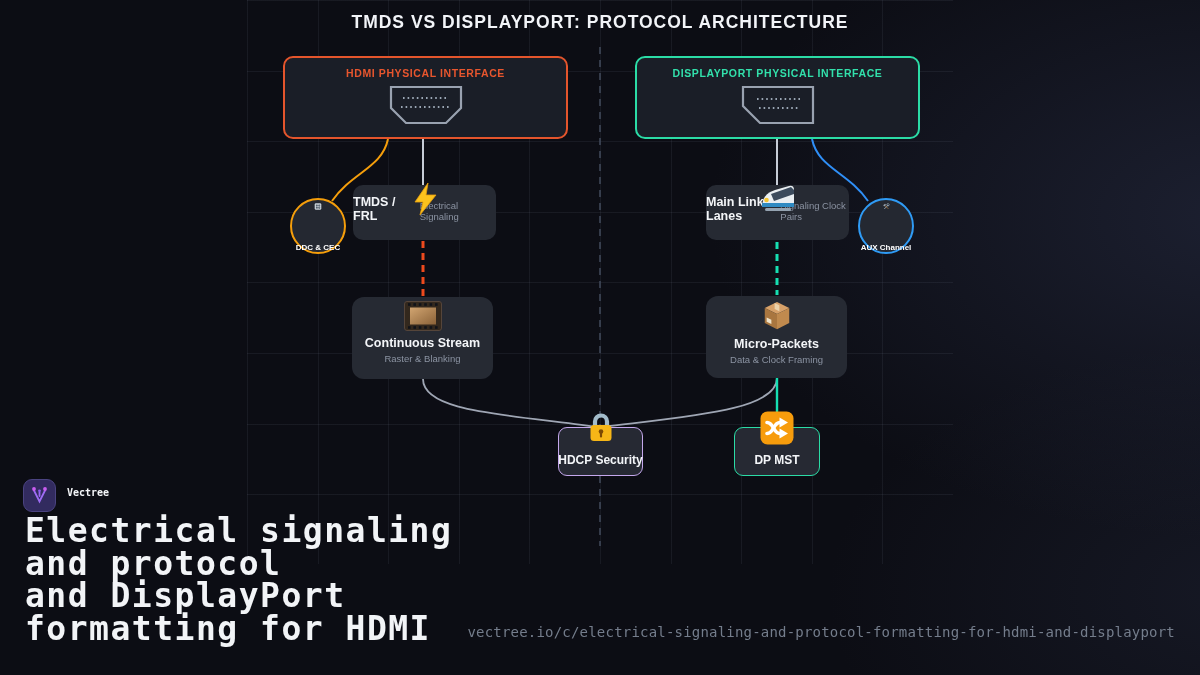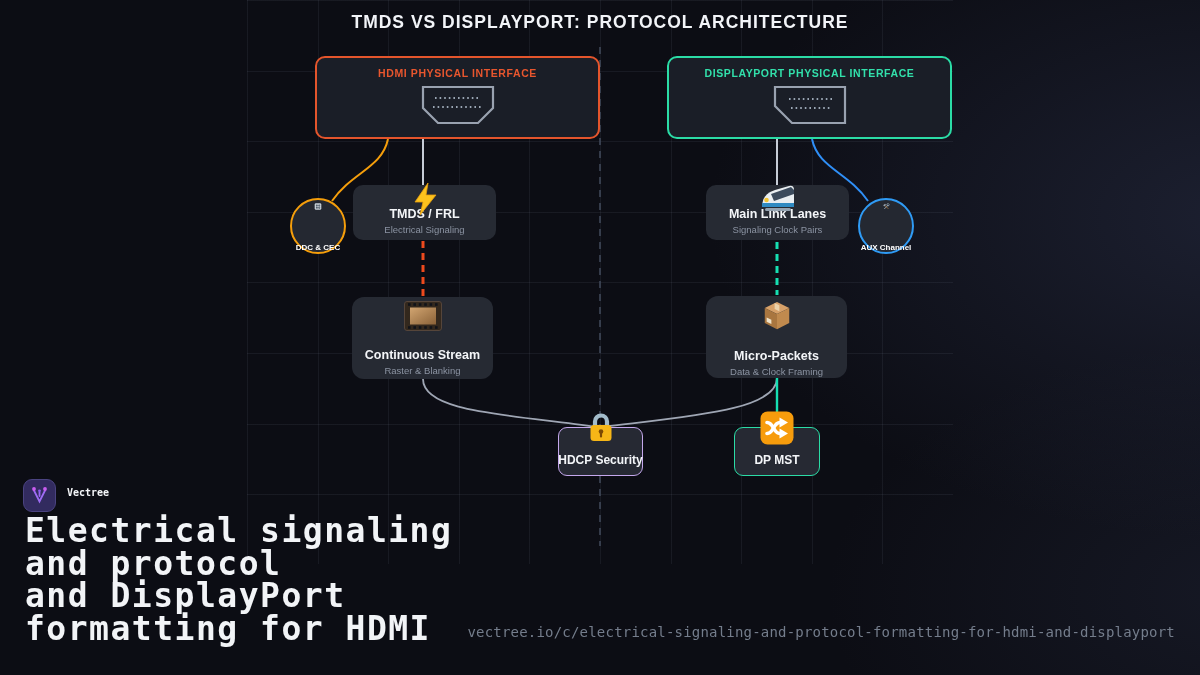--- a/index.html
+++ b/index.html
@@ -21,37 +21,37 @@
   }
   svg.edges{position:absolute;left:0;top:0;z-index:2;}
   .title{
     position:absolute;left:0;top:12px;width:1200px;text-align:center;margin:0;
     font-size:17.5px;font-weight:bold;letter-spacing:1px;color:#f2f4f8;z-index:3;
   }
   
   .iface{
     position:absolute;width:285px;height:83px;border-radius:10px;z-index:3;
     background:#1a1e27;border:2px solid #fff;box-sizing:border-box;
-    display:flex;flex-direction:column;align-items:center;margin-left:32px;
+    display:flex;flex-direction:column;align-items:center;
   }
   .iface-label{font-size:10.5px;font-weight:bold;letter-spacing:0.6px;margin-top:9px;}
   .iface .conn{margin-top:5px;}
   
   .node-sm{
     position:absolute;width:143px;height:55px;border-radius:10px;background:#262a33;z-index:3;
-    display:flex;flex-direction:column;justify-content:flex-end;align-items:center;
+    display:flex;flex-direction:row;justify-content:flex-end;align-items:center;
     padding-bottom:5px;box-sizing:border-box;
   }
   .node-sm .nicon{position:absolute;top:-3px;left:50%;transform:translateX(-50%);}
   
   .node-md{
     position:absolute;width:141px;height:82px;border-radius:12px;background:#262a33;z-index:3;
     display:flex;flex-direction:column;align-items:center;box-sizing:border-box;padding-top:4px;
   }
-  .node-md .ntitle{margin-top:18px;}
+  .node-md .ntitle{margin-top:6px;}
   .ntitle{font-size:12.5px;font-weight:bold;color:#f3f5f8;line-height:1.1;}
   .nsub{font-size:9.5px;color:#8b93a2;margin-top:2px;}
   
   .node-pill{
     position:absolute;height:49px;border-radius:9px;background:#262933;z-index:3;
     border:1.5px solid #fff;box-sizing:border-box;
     display:flex;flex-direction:column;justify-content:flex-end;align-items:center;padding-bottom:8px;
   }
   .node-pill .nicon{position:absolute;top:-17px;left:50%;transform:translateX(-50%);}
   .pill-label{font-size:12px;font-weight:bold;color:#f3f5f8;white-space:nowrap;}

